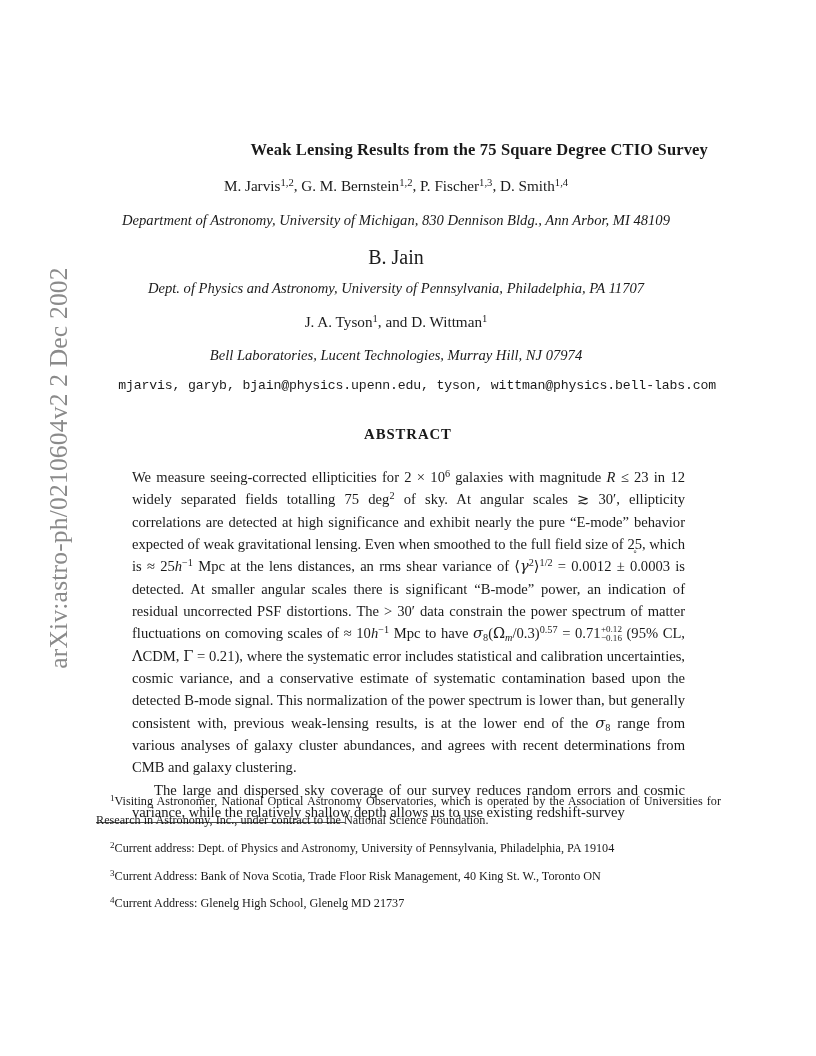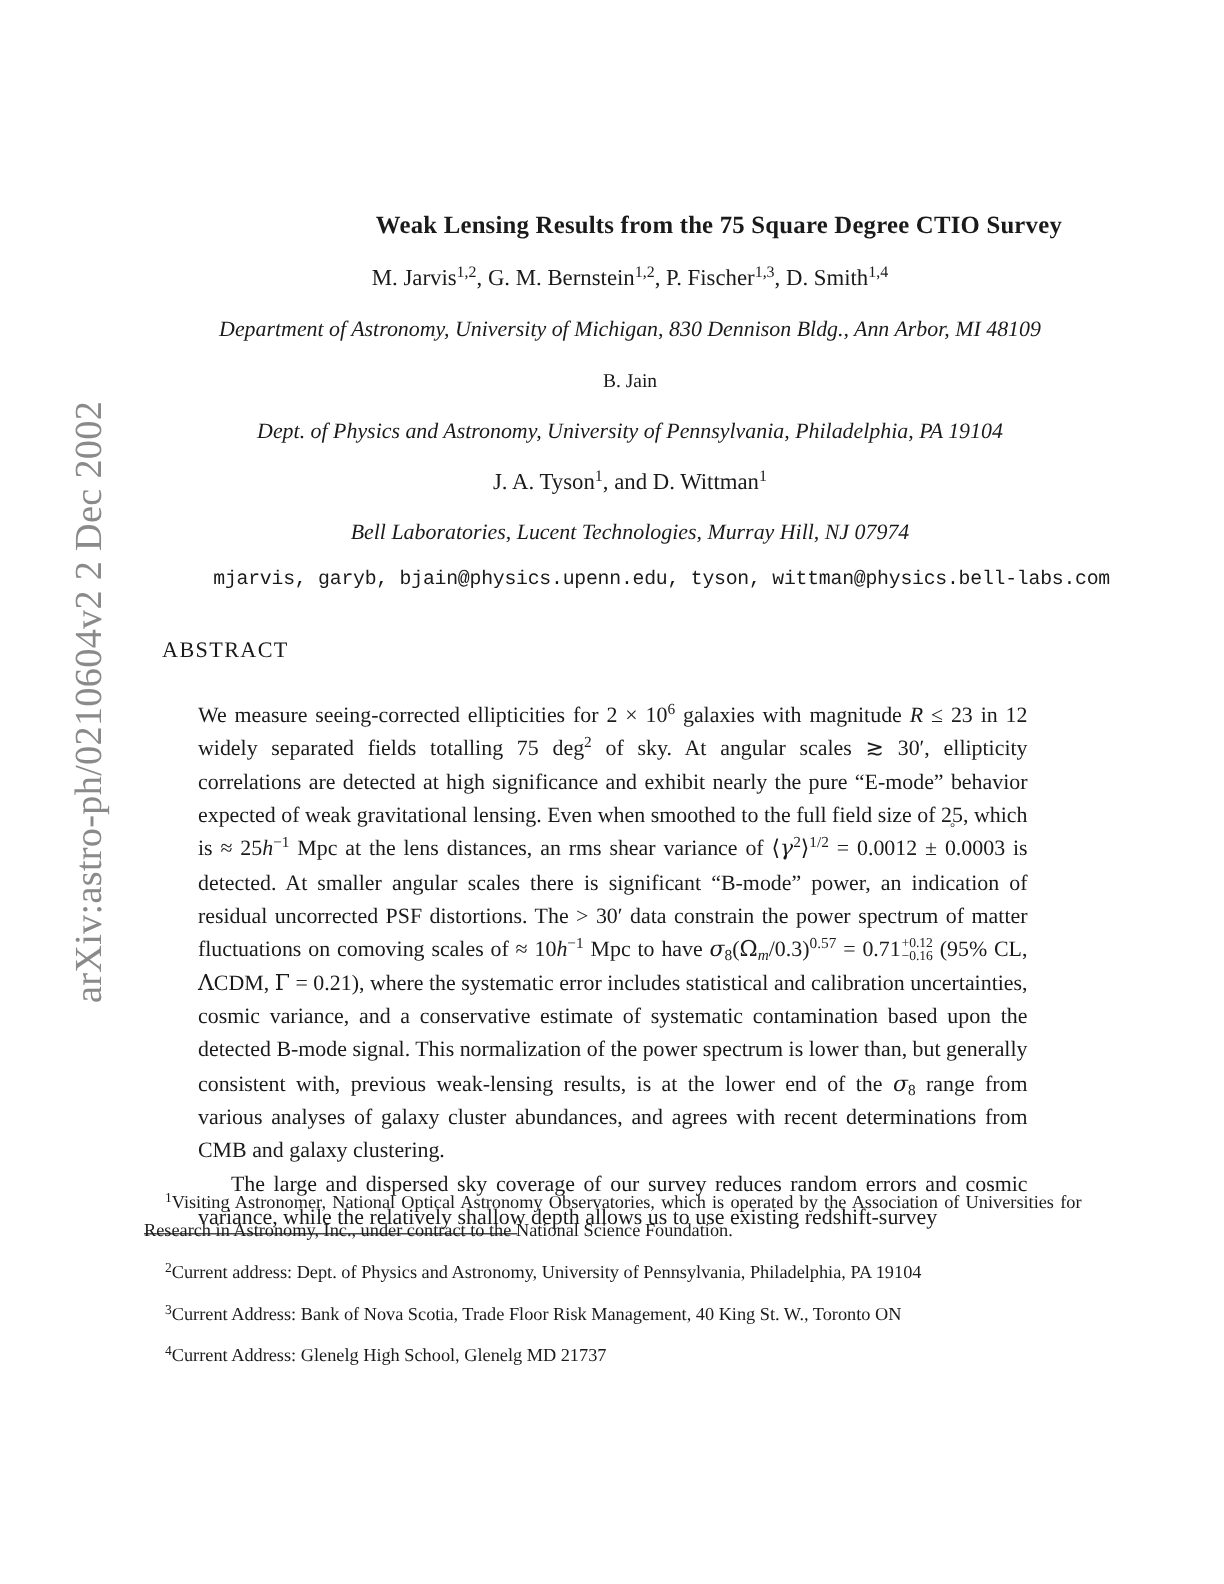--- a/index.html
+++ b/index.html
@@ -47,43 +47,43 @@
     top: 140px;
     width: 600px;
     text-align: right;
     font-size: 16.5px;
     font-weight: bold;
     letter-spacing: 0.15px;
   }
 
   .centered-line {
     position: absolute;
-    left: 100px;
+    left: 76px;
     width: 640px;
     text-align: center;
   }
 
   #authors-1    { top: 177px; font-size: 15.2px; }
   #affil-1      { top: 212px; font-size: 14.6px; font-style: italic; }
-  #authors-2    { top: 246px; font-size: 13px; }
+  #authors-2    { top: 246px; font-size: 20px; }
   #affil-2      { top: 280px; font-size: 14.6px; font-style: italic; }
   #authors-3    { top: 313px; font-size: 15.2px; }
   #affil-3      { top: 347px; font-size: 14.6px; font-style: italic; }
   #emails       { top: 378px; font-size: 13.2px;
                   font-family: "Liberation Mono", "DejaVu Sans Mono", monospace;
                   letter-spacing: -0.15px; text-align: right; }
 
   #abstract-heading {
     position: absolute;
     left: 108px;
     top: 426px;
     width: 600px;
-    text-align: left;
+    text-align: center;
     font-size: 14.8px;
-    font-weight: normal;
+    font-weight: bold;
     letter-spacing: 0.9px;
   }
 
   #abstract-body {
     position: absolute;
     left: 132px;
     top: 466px;
     width: 553px;
     font-size: 14.6px;
     line-height: 22.35px;
@@ -158,21 +158,21 @@
   <div id="title">Weak Lensing Results from the 75 Square Degree CTIO Survey</div>
 
   <div class="centered-line" id="authors-1">
     <span>M. Jarvis</span><sup class="s">1,2</sup><span>, G. M. Bernstein</span><sup class="s">1,2</sup><span>, P. Fischer</span><sup class="s">1,3</sup><span>, D. Smith</span><sup class="s">1,4</sup>
   </div>
 
   <div class="centered-line" id="affil-1">Department of Astronomy, University of Michigan, 830 Dennison Bldg., Ann Arbor, MI 48109</div>
 
   <div class="centered-line" id="authors-2">B. Jain</div>
 
-  <div class="centered-line" id="affil-2">Dept. of Physics and Astronomy, University of Pennsylvania, Philadelphia, PA 19104</div>
+  <div class="centered-line" id="affil-2">Dept. of Physics and Astronomy, University of Pennsylvania, Philadelphia, PA 11707</div>
 
   <div class="centered-line" id="authors-3">
     <span>J. A. Tyson</span><sup class="s">1</sup><span>, and D. Wittman</span><sup class="s">1</sup>
   </div>
 
   <div class="centered-line" id="affil-3">Bell Laboratories, Lucent Technologies, Murray Hill, NJ 07974</div>
 
   <div class="centered-line" id="emails">mjarvis, garyb, bjain@physics.upenn.edu, tyson, wittman@physics.bell-labs.com</div>
 
   <div id="abstract-heading">ABSTRACT</div>

